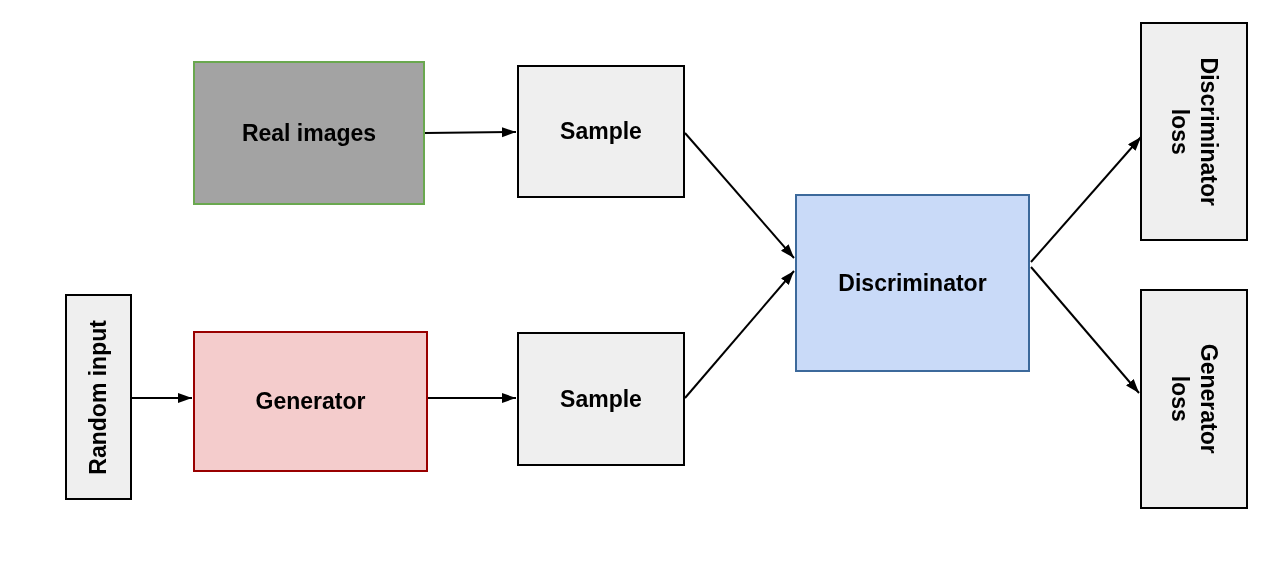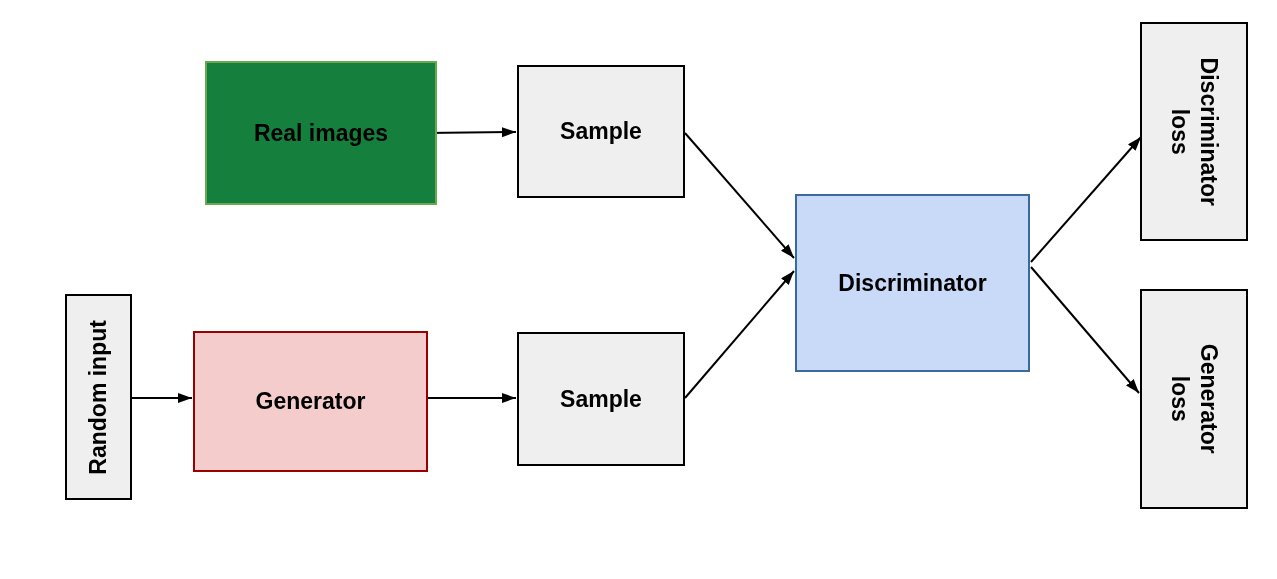--- a/index.html
+++ b/index.html
@@ -31,21 +31,21 @@
     justify-content: center;
     text-align: center;
   }
   .node .lbl {
     font-size: 23px;
     font-weight: bold;
     color: #000000;
     line-height: 1.25;
     display: block;
   }
-  .node.green  { background: #15803d; border-color: #6aa84f; margin-left: 12px; }
+  .node.green  { background: #a3a3a3; border-color: #6aa84f; }
   .node.red    { background: #f4cccc; border-color: #990000; text-align: center; }
   .node.blue   { background: #c9daf8; border-color: #3c699b; }
   .node.gray   { background: #efefef; border-color: #000000; }
 
   .rot-ccw { transform: rotate(-90deg); white-space: nowrap; }
   .rot-cw  { transform: rotate(90deg); }
 
   #node-discriminator-loss .lbl { width: 182px; }
   #node-generator-loss     .lbl { width: 145px; }
 </style>

